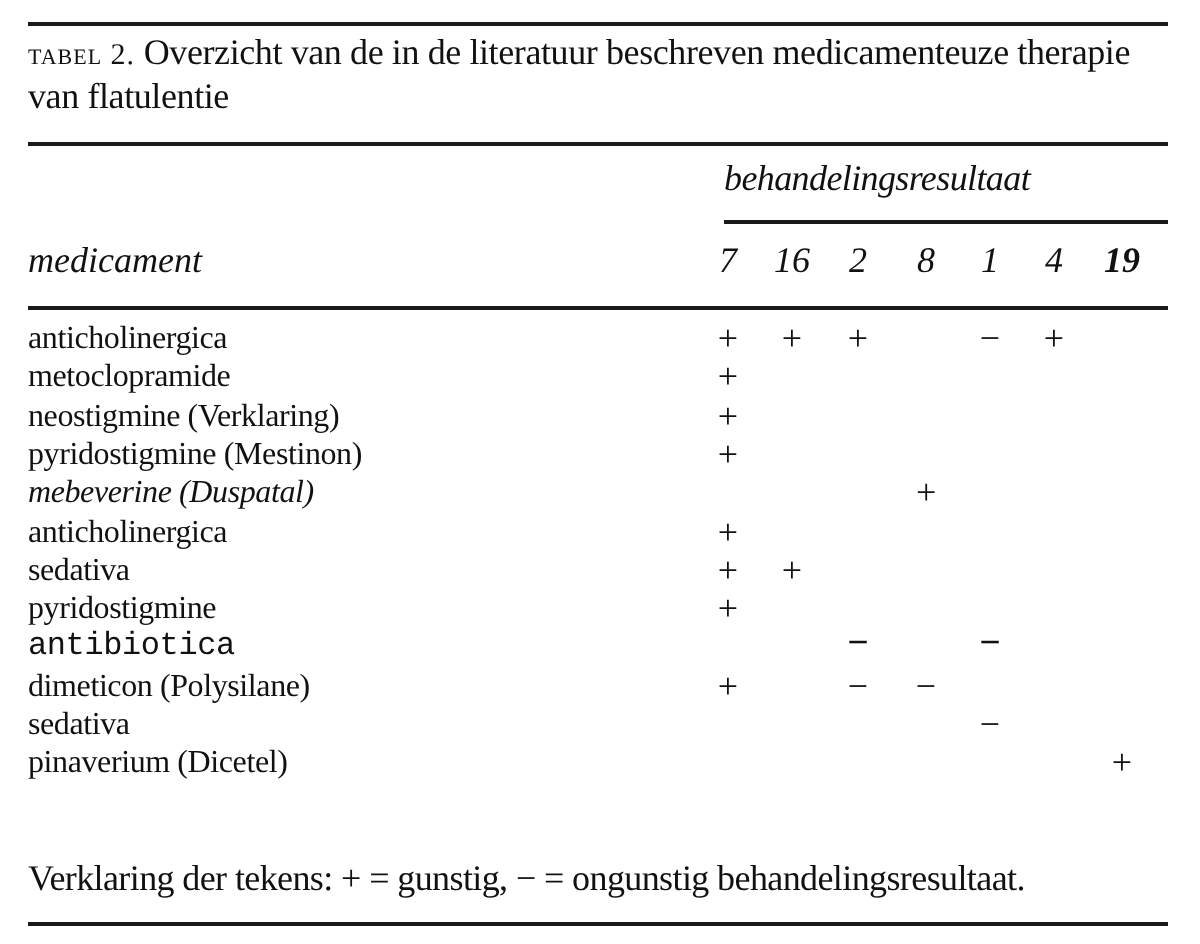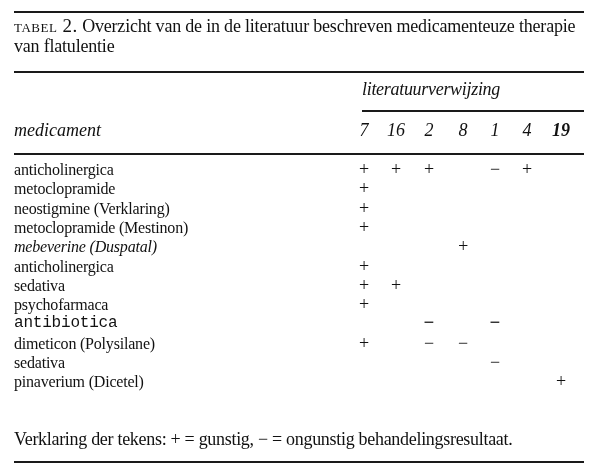--- a/index.html
+++ b/index.html
@@ -26,21 +26,21 @@
       position: absolute;
       left: 14px;
       top: 16px;
       width: 575px;
       font-size: 18px;
       line-height: 20px;
       letter-spacing: -0.2px;
     }
     .title .label {
       font-variant: small-caps;
-      font-size: 19px;
+      font-size: 15px;
       letter-spacing: 0.5px;
     }
     .group-header {
       position: absolute;
       left: 362px;
       top: 79px;
       font-size: 18px;
       font-style: italic;
       letter-spacing: -0.3px;
     }
@@ -101,21 +101,21 @@
 <div>
   <div class="rule" style="top:11px;"></div>
 
   <div class="title">
     <span class="label">tabel 2.</span>
     <span>Overzicht van de in de literatuur beschreven medicamenteuze therapie van flatulentie</span>
   </div>
 
   <div class="rule" style="top:71px;"></div>
 
-  <div class="group-header">literatuurverwijzing</div>
+  <div class="group-header">behandelingsresultaat</div>
   <div class="subrule"></div>
 
   <div class="col-header-name">medicament</div>
 
   <div id="col-headers">
     <span class="col-num" style="left:364px;">7</span>
     <span class="col-num" style="left:396px;">16</span>
     <span class="col-num" style="left:429px;">2</span>
     <span class="col-num" style="left:463px;">8</span>
     <span class="col-num" style="left:495px;">1</span>
@@ -150,21 +150,21 @@
         <span class="row-name">neostigmine (Verklaring)</span>
         <span class="mark" style="left: 350px;">+</span>
         <span class="mark" style="left: 382px;"></span>
         <span class="mark" style="left: 415px;"></span>
         <span class="mark" style="left: 449px;"></span>
         <span class="mark" style="left: 481px;"></span>
         <span class="mark" style="left: 513px;"></span>
         <span class="mark" style="left: 547px;"></span>
       </div>
       <div class="row" style="top: 217.9px;">
-        <span class="row-name">metoclopramide (Mestinon)</span>
+        <span class="row-name">pyridostigmine (Mestinon)</span>
         <span class="mark" style="left: 350px;">+</span>
         <span class="mark" style="left: 382px;"></span>
         <span class="mark" style="left: 415px;"></span>
         <span class="mark" style="left: 449px;"></span>
         <span class="mark" style="left: 481px;"></span>
         <span class="mark" style="left: 513px;"></span>
         <span class="mark" style="left: 547px;"></span>
       </div>
       <div class="row" style="top: 237.2px; font-style: italic;">
         <span class="row-name">mebeverine (Duspatal)</span>
@@ -190,21 +190,21 @@
         <span class="row-name">sedativa</span>
         <span class="mark" style="left: 350px;">+</span>
         <span class="mark" style="left: 382px;">+</span>
         <span class="mark" style="left: 415px;"></span>
         <span class="mark" style="left: 449px;"></span>
         <span class="mark" style="left: 481px;"></span>
         <span class="mark" style="left: 513px;"></span>
         <span class="mark" style="left: 547px;"></span>
       </div>
       <div class="row" style="top: 295.1px;">
-        <span class="row-name">psychofarmaca</span>
+        <span class="row-name">pyridostigmine</span>
         <span class="mark" style="left: 350px;">+</span>
         <span class="mark" style="left: 382px;"></span>
         <span class="mark" style="left: 415px;"></span>
         <span class="mark" style="left: 449px;"></span>
         <span class="mark" style="left: 481px;"></span>
         <span class="mark" style="left: 513px;"></span>
         <span class="mark" style="left: 547px;"></span>
       </div>
       <div class="row" style="top: 314.4px; font-family: Liberation Mono, monospace;">
         <span class="row-name">antibiotica</span>

